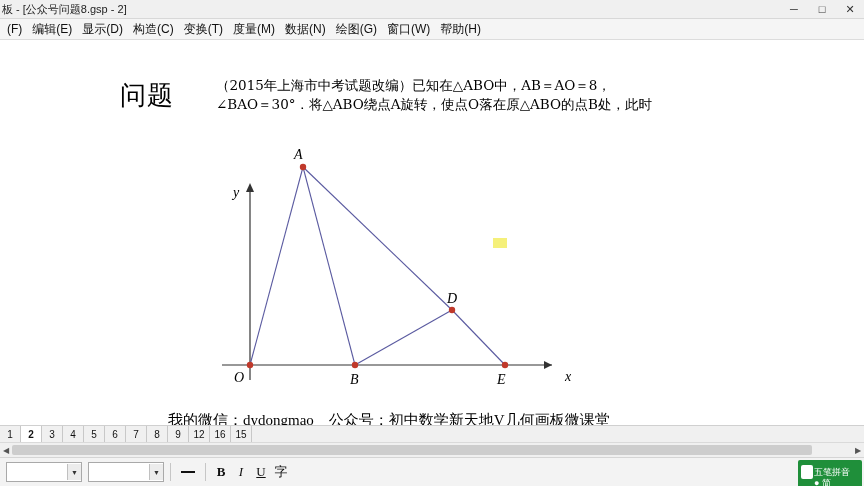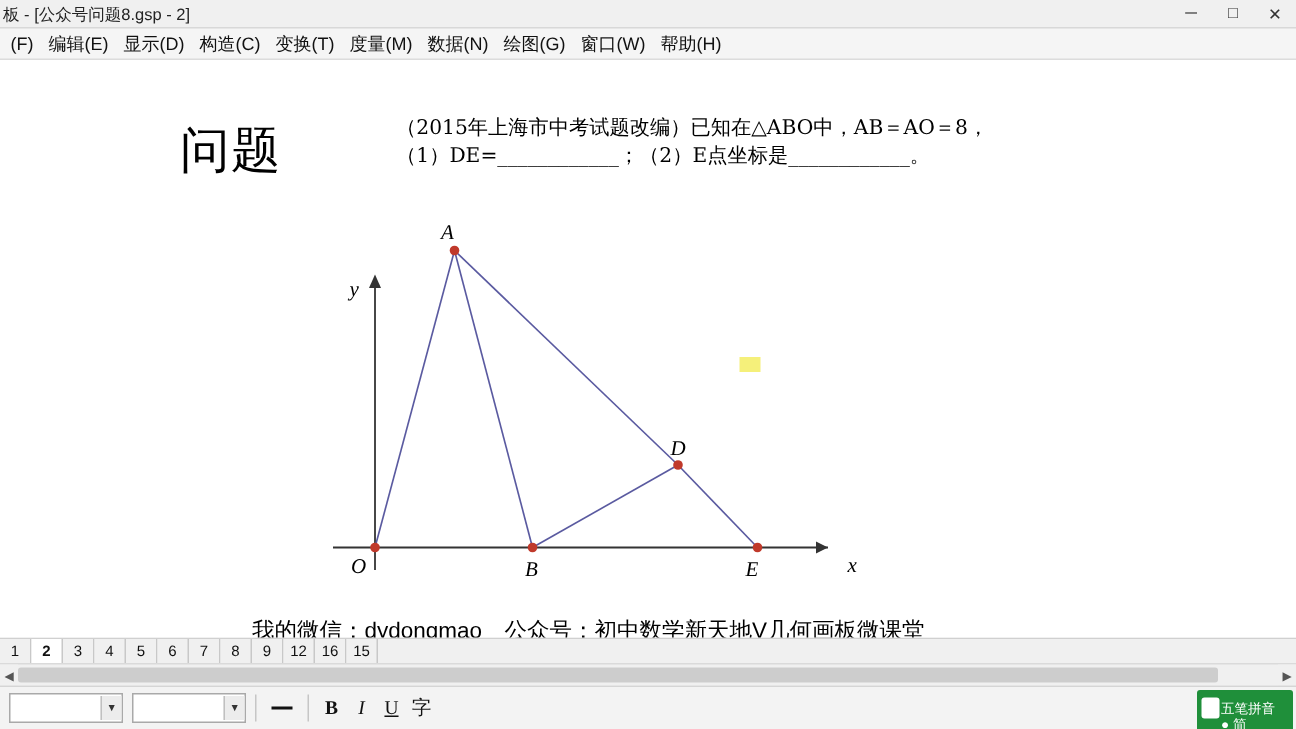--- a/index.html
+++ b/index.html
@@ -88,41 +88,41 @@
     left: 0; top: 0;
     width: 864px;
     height: 404px;
   }
 
   .problem-label {
     position: absolute;
     left: 120px;
     top: 38px;
     font-family: "DejaVu Serif", serif;
-    font-size: 33px;
+    font-size: 26px;
     letter-spacing: 1px;
     color: #000;
   }
   .problem-text {
     position: absolute;
     left: 216px;
     top: 36px;
     width: 560px;
     font-family: "DejaVu Serif", serif;
     font-size: 13.5px;
     line-height: 19px;
     color: #000;
   }
-  .problem-text div { white-space: nowrap; margin-left: 48px; }
+  .problem-text div { white-space: nowrap; }
 
   .footer-note {
     position: absolute;
     left: 168px;
     top: 371px;
-    font-family: Liberation Sans, sans-serif;
+    font-family: Liberation Serif, serif;
     font-size: 15px;
     color: #000;
     white-space: nowrap;
   }
 
   .yellow-mark {
     position: absolute;
     left: 493px;
     top: 198px;
     width: 14px;
@@ -313,21 +313,21 @@
     <div class="menu-item">窗口(W)</div>
     <div class="menu-item">帮助(H)</div>
   </div>
 
   <div class="doc-area">
 
     <div class="problem-label">问题</div>
 
     <div class="problem-text">
       <div>（2015年上海市中考试题改编）已知在△ABO中，AB＝AO＝8，</div>
-      <div>（1）DE=____________；（2）E点坐标是____________。</div>
+      <div>∠BAO＝30°．将△ABO绕点A旋转，使点O落在原△ABO的点B处，此时</div>
     </div>
 
     <div class="yellow-mark"></div>
 
     <svg class="doc-canvas" viewBox="0 0 864 404" xmlns="http://www.w3.org/2000/svg">
 
       <line x1="222" y1="325" x2="552" y2="325" stroke="#333333" stroke-width="1.2"></line>
       <polygon points="552,325 544,321 544,329" fill="#333333"></polygon>
       <line x1="250" y1="340" x2="250" y2="146" stroke="#333333" stroke-width="1.2"></line>
       <polygon points="250,143 246,152 254,152" fill="#333333"></polygon>

